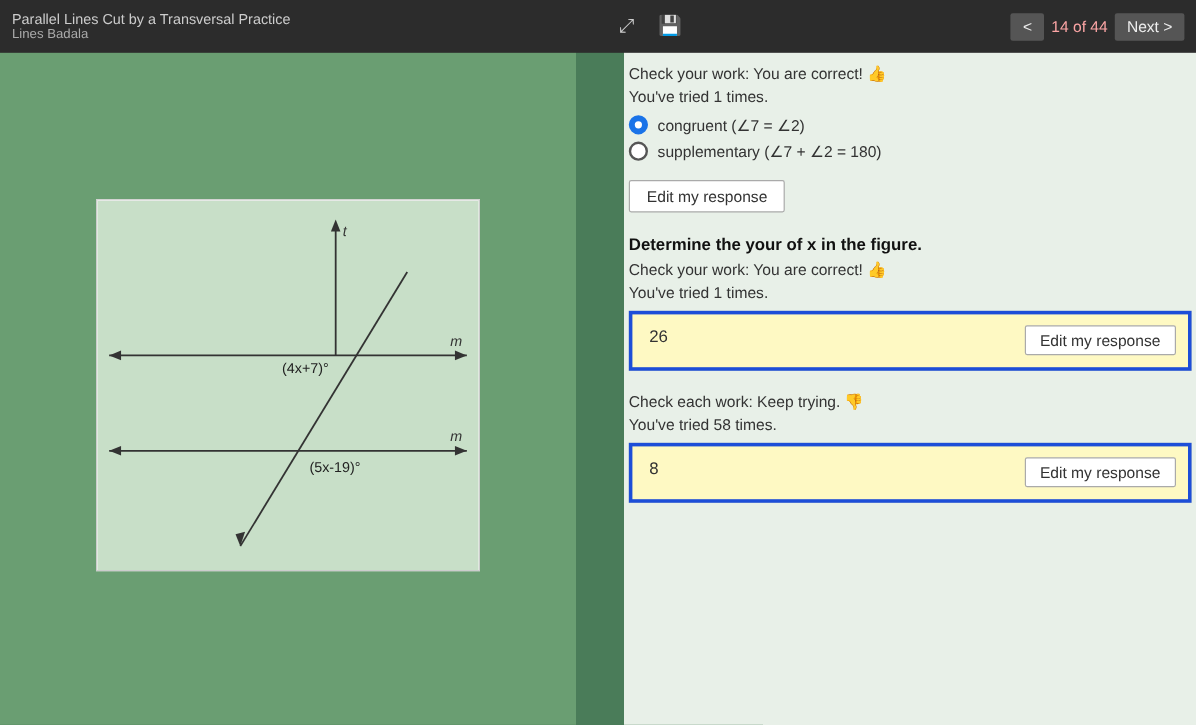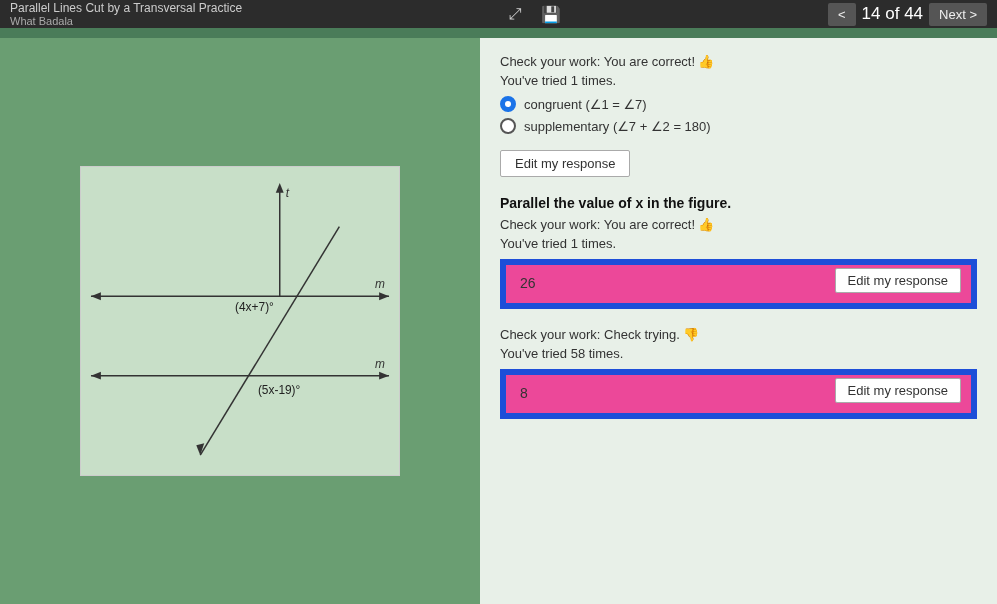--- a/index.html
+++ b/index.html
@@ -10,21 +10,21 @@
       font-size: 14px;
       background: #4a7c59;
       overflow: hidden;
       position: relative;
     }
 
     
     .top-bar {
       position: absolute;
       top: 0; left: 0; right: 0;
-      height: 28px;
+      height: 44px;
       background: #2c2c2c;
       display: flex;
       align-items: center;
       justify-content: space-between;
       padding: 0 10px;
       z-index: 10;
     }
     .top-bar-left {
       display: flex;
       flex-direction: column;
@@ -51,22 +51,22 @@
     .nav-btn {
       background: #555;
       border: none;
       color: #eee;
       padding: 4px 10px;
       font-size: 13px;
       cursor: pointer;
       border-radius: 2px;
     }
     .page-info {
-      color: #ffffff;
-      font-size: 17px;
+      color: #fca5a5;
+      font-size: 13px;
     }
     .icon-btn {
       background: none;
       border: none;
       color: #ccc;
       font-size: 16px;
       cursor: pointer;
       padding: 2px 6px;
     }
 
@@ -100,22 +100,23 @@
     
     .figure-svg {
       width: 100%;
       height: 100%;
     }
 
     
     .right-panel {
       flex: 1;
       background: #e8f0e8;
-      padding: 16px 20px;
+      padding: 16px 4px;
       overflow-y: auto;
+      margin-left: 40px;
     }
 
     .question-section {
       margin-bottom: 18px;
     }
 
     .check-work {
       font-size: 13px;
       color: #333;
       margin-bottom: 4px;
@@ -168,22 +169,22 @@
     }
 
     .question-title {
       font-weight: bold;
       font-size: 14px;
       color: #111;
       margin: 14px 0 6px 0;
     }
 
     .answer-box {
-      background: #ec4899;
-      border: 6px solid #1d4ed8;
+      background: #fef9c3;
+      border: 3px solid #1d4ed8;
       padding: 10px 14px;
       margin: 8px 0;
       min-height: 50px;
       position: relative;
     }
 
     .answer-value {
       font-size: 14px;
       color: #333;
     }
@@ -200,21 +201,21 @@
       border-radius: 2px;
       color: #333;
     }
   </style>
 </head>
 <body>
 
 <div class="top-bar">
   <div class="top-bar-left">
     <span class="top-bar-title">Parallel Lines Cut by a Transversal Practice</span>
-    <span class="top-bar-subtitle">What Badala</span>
+    <span class="top-bar-subtitle">Lines Badala</span>
   </div>
   <div class="top-bar-center">
     <button class="icon-btn">⤢</button>
     <button class="icon-btn">💾</button>
   </div>
   <div class="top-bar-right">
     <button class="nav-btn">&lt;</button>
     <span class="page-info">14 of 44</span>
     <button class="nav-btn">Next &gt;</button>
   </div>
@@ -265,48 +266,48 @@
     <div class="question-section">
       <div class="check-work">
         <span>Check your work: You are correct!</span>
         <span> 👍</span>
       </div>
       <div class="check-work">You've tried 1 times.</div>
 
       <div class="radio-group">
         <div class="radio-item">
           <div class="radio-circle selected"></div>
-          <span>congruent (∠1 = ∠7)</span>
+          <span>congruent (∠7 = ∠2)</span>
         </div>
         <div class="radio-item">
           <div class="radio-circle"></div>
           <span>supplementary (∠7 + ∠2 = 180)</span>
         </div>
       </div>
 
       <button class="edit-btn">Edit my response</button>
     </div>
 
     <div class="question-section">
-      <div class="question-title">Parallel the value of x in the figure.</div>
+      <div class="question-title">Determine the your of x in the figure.</div>
       <div class="check-work">
         <span>Check your work: You are correct!</span>
         <span> 👍</span>
       </div>
       <div class="check-work">You've tried 1 times.</div>
 
       <div class="answer-box">
         <span class="answer-value">26</span>
         <button class="edit-btn-right">Edit my response</button>
       </div>
     </div>
 
     <div class="question-section">
       <div class="check-work">
-        <span>Check your work: Check trying.</span>
+        <span>Check each work: Keep trying.</span>
         <span> 👎</span>
       </div>
       <div class="check-work">You've tried 58 times.</div>
 
       <div class="answer-box">
         <span class="answer-value">8</span>
         <button class="edit-btn-right">Edit my response</button>
       </div>
     </div>
 

